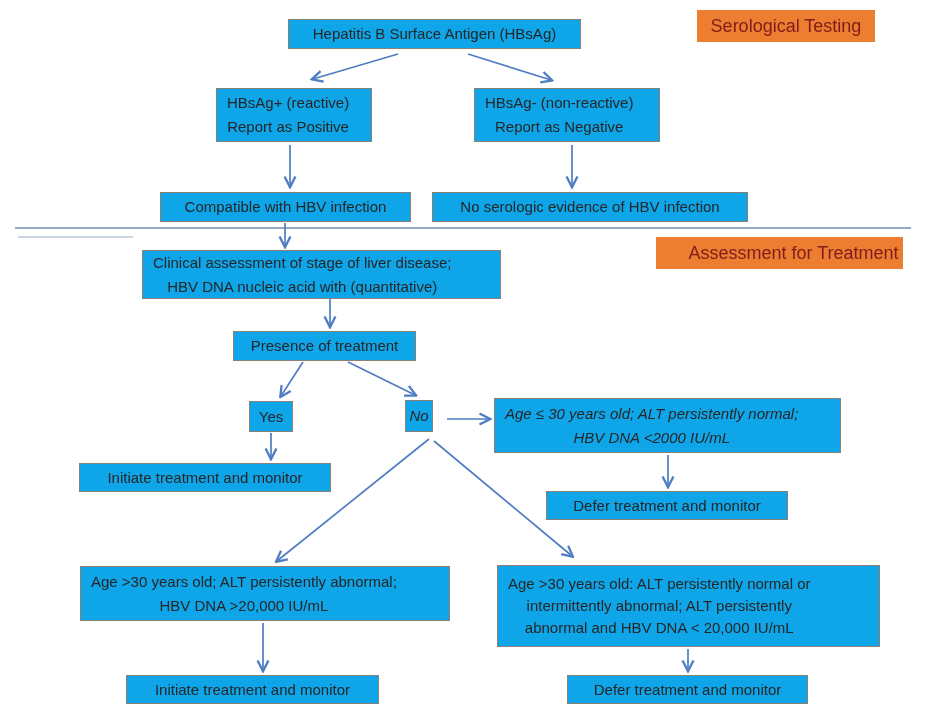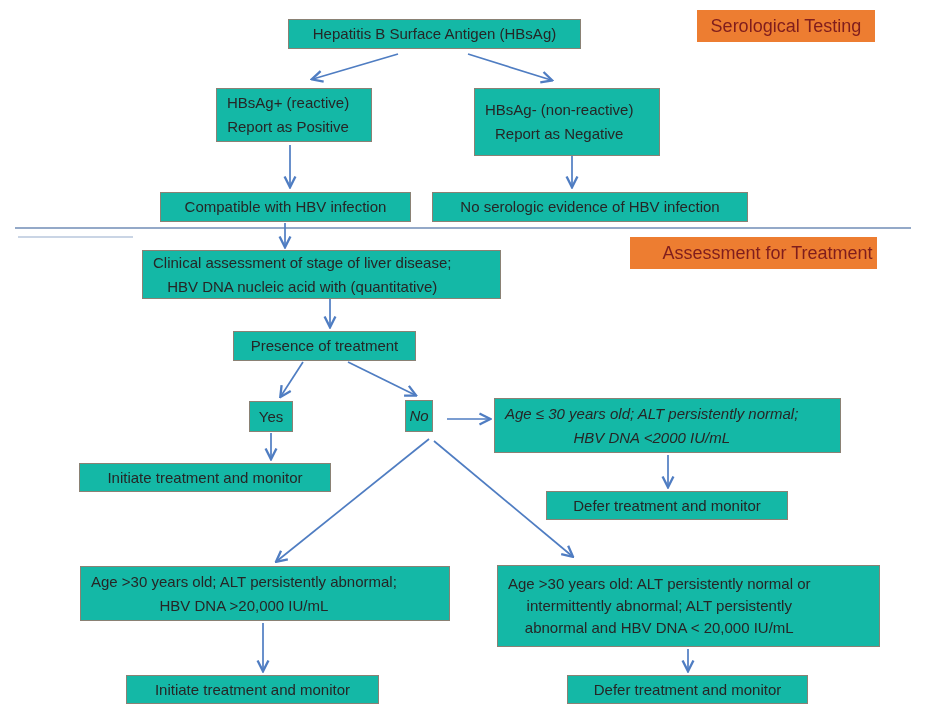--- a/index.html
+++ b/index.html
@@ -17,21 +17,21 @@
   }
   .arrows-layer {
     position: absolute;
     left: 0; top: 0;
     width: 950px;
     height: 713px;
     pointer-events: none;
   }
   .node {
     position: absolute;
-    background: #14b8a6;
+    background: #0ea5e9;
     border: 1.5px solid #8a8174;
     color: #262626;
     font-size: 15px;
     line-height: 24px;
     white-space: pre-line;
     box-sizing: border-box;
     display: flex;
     align-items: center;
   }
   .node.center { justify-content: center; text-align: center; }
@@ -75,28 +75,28 @@
     <line x1="271" y1="433" x2="271" y2="458" stroke="#4f7dc2" stroke-width="1.7" marker-end="url(#arrowhead)"></line>
     <line x1="447" y1="419" x2="489" y2="419" stroke="#4f7dc2" stroke-width="1.7" marker-end="url(#arrowhead)"></line>
     <line x1="668" y1="455" x2="668" y2="486" stroke="#4f7dc2" stroke-width="1.7" marker-end="url(#arrowhead)"></line>
     <line x1="429" y1="439" x2="277" y2="561" stroke="#4f7dc2" stroke-width="1.7" marker-end="url(#arrowhead)"></line>
     <line x1="434" y1="441" x2="572" y2="556" stroke="#4f7dc2" stroke-width="1.7" marker-end="url(#arrowhead)"></line>
     <line x1="263" y1="623" x2="263" y2="670" stroke="#4f7dc2" stroke-width="1.7" marker-end="url(#arrowhead)"></line>
     <line x1="688" y1="649" x2="688" y2="670" stroke="#4f7dc2" stroke-width="1.7" marker-end="url(#arrowhead)"></line>
   </svg>
 
   <div class="section-label" style="left:697px; top:10px; width:178px; height:32px;">Serological Testing</div>
-  <div class="section-label" style="left:630px; top:237px; width:247px; height:32px;padding-left:28px;">Assessment for Treatment</div>
+  <div class="section-label" style="left:656px; top:237px; width:247px; height:32px;padding-left:28px;">Assessment for Treatment</div>
 
   <div class="node center" style="left:288px; top:19px; width:293px; height:30px;">Hepatitis B Surface Antigen (HBsAg)</div>
 
   <div class="node left" style="left:216px; top:88px; width:156px; height:54px;">HBsAg+ (reactive)
 Report as Positive</div>
 
-  <div class="node left" style="left:474px; top:88px; width:186px; height:68px;">HBsAg- (non-reactive)
+  <div class="node left" style="left:474px; top:88px; width:186px; height:54px;">HBsAg- (non-reactive)
 Report as Negative</div>
 
   <div class="node center" style="left:160px; top:192px; width:251px; height:30px;">Compatible with HBV infection</div>
 
   <div class="node center" style="left:432px; top:192px; width:316px; height:30px;">No serologic evidence of HBV infection</div>
 
   <div class="node left" style="left:142px; top:250px; width:359px; height:49px;">Clinical assessment of stage of liver disease;
 HBV DNA nucleic acid with (quantitative)</div>
 
   <div class="node center" style="left:233px; top:331px; width:183px; height:30px;">Presence of treatment</div>

